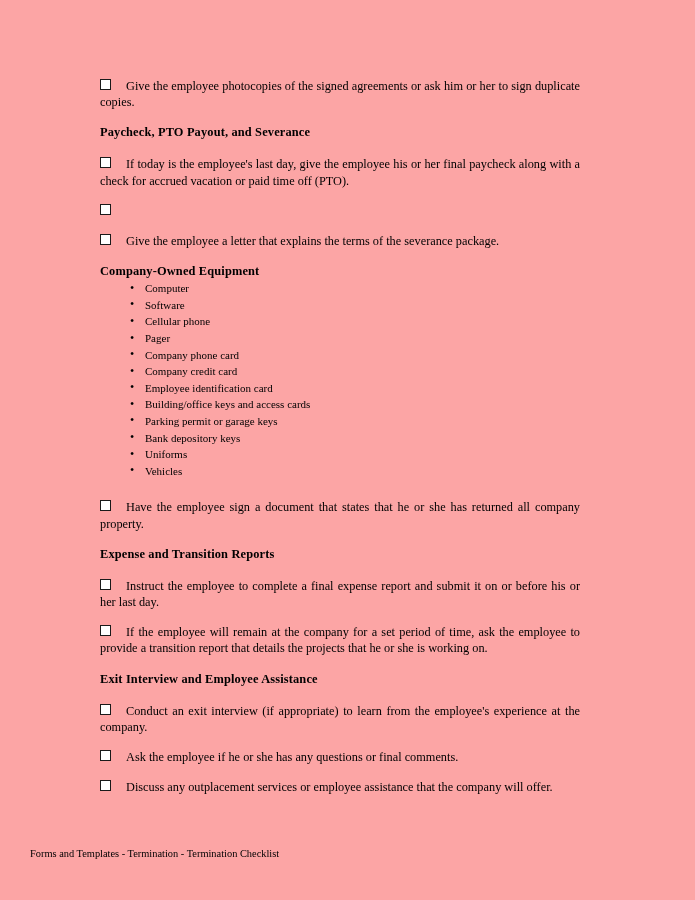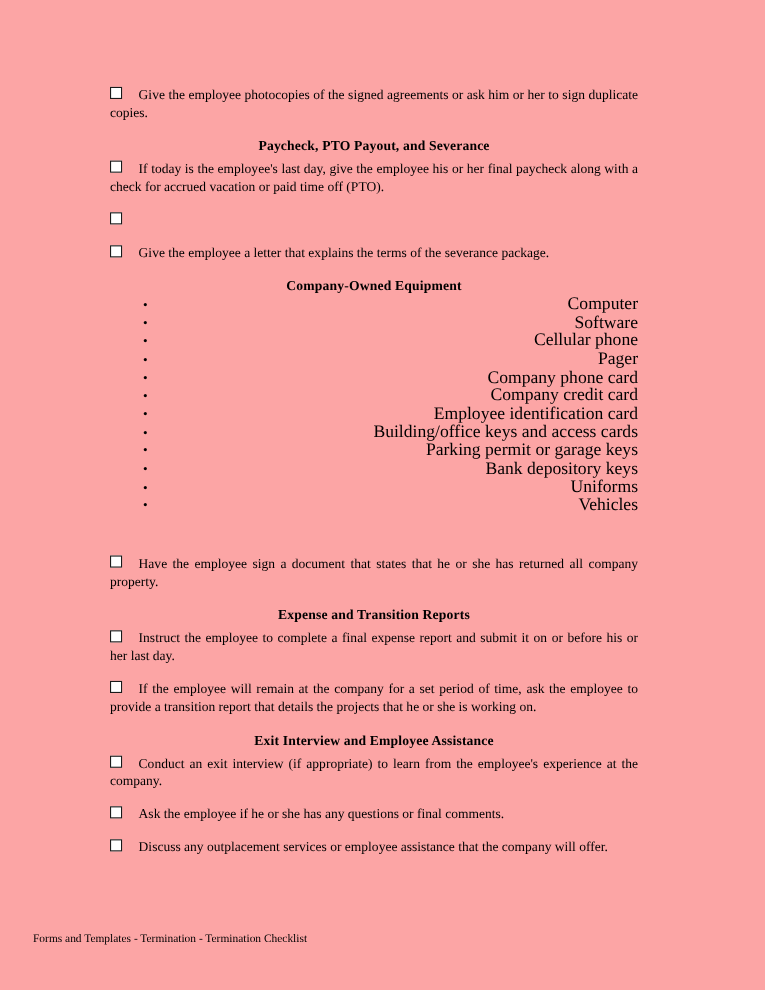--- a/index.html
+++ b/index.html
@@ -47,45 +47,44 @@
   .item-text {
     
   }
   
   .heading {
     font-weight: bold;
     font-size: 12.4px;
     line-height: 16px;
     margin: 0 0 1px 0;
     letter-spacing: 0.15px;
-    text-align: center;
   }
   .section {
     margin-top: 14px;
   }
   .section .item {
     margin-top: 0;
   }
   
   .heading + .item {
-    margin-top: 5px;
+    margin-top: 16px;
   }
   
   ul.bullets {
     list-style: none;
     margin: 1px 0 0 0;
     padding: 0;
   }
   ul.bullets li {
     position: relative;
     margin: 0;
     padding-left: 45px;
-    font-size: 16px;
+    font-size: 11px;
     line-height: 16.6px;
-    text-align: right;
+    text-align: left;
   }
   ul.bullets li::before {
     content: "\2022";
     position: absolute;
     left: 30px;
     top: -0.5px;
     font-size: 12px;
     line-height: 16.6px;
   }
   
@@ -120,21 +119,21 @@
           <li>Pager</li>
           <li>Company phone card</li>
           <li>Company credit card</li>
           <li>Employee identification card</li>
           <li>Building/office keys and access cards</li>
           <li>Parking permit or garage keys</li>
           <li>Bank depository keys</li>
           <li>Uniforms</li>
           <li>Vehicles</li>
         </ul>
-        <p class="item" style="margin-top: 36px;"><span class="checkbox"></span><span class="item-text">Have the employee sign a document that states that he or she has returned all company property.</span></p>
+        <p class="item" style="margin-top: 20px;"><span class="checkbox"></span><span class="item-text">Have the employee sign a document that states that he or she has returned all company property.</span></p>
       </div>
       <div class="section">
         <div class="heading">Expense and Transition Reports</div>
         <p class="item"><span class="checkbox"></span><span class="item-text">Instruct the employee to complete a final expense report and submit it on or before his or her last day.</span></p>
         <p class="item"><span class="checkbox"></span><span class="item-text">If the employee will remain at the company for a set period of time, ask the employee to provide a transition report that details the projects that he or she is working on.</span></p>
       </div>
       <div class="section">
         <div class="heading">Exit Interview and Employee Assistance</div>
         <p class="item"><span class="checkbox"></span><span class="item-text">Conduct an exit interview (if appropriate) to learn from the employee's experience at the company.</span></p>
         <p class="item"><span class="checkbox"></span><span class="item-text">Ask the employee if he or she has any questions or final comments.</span></p>

